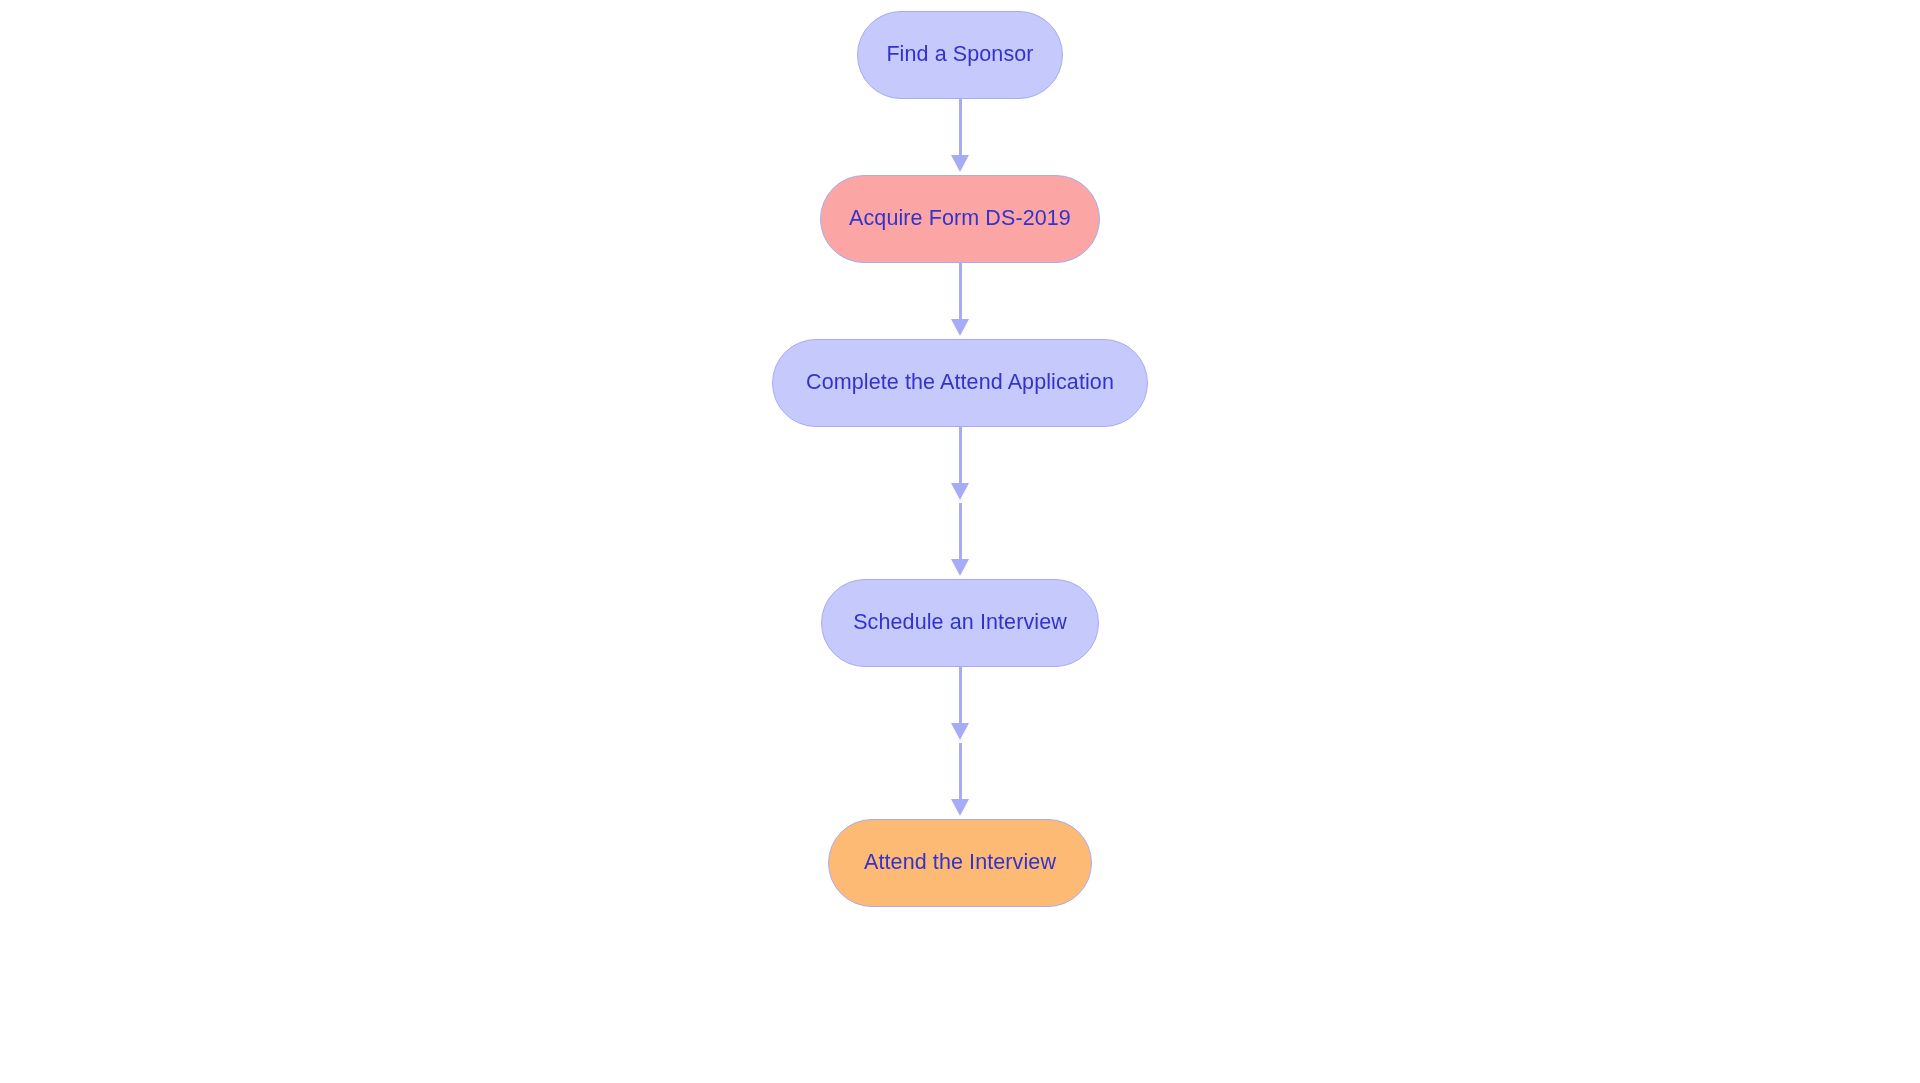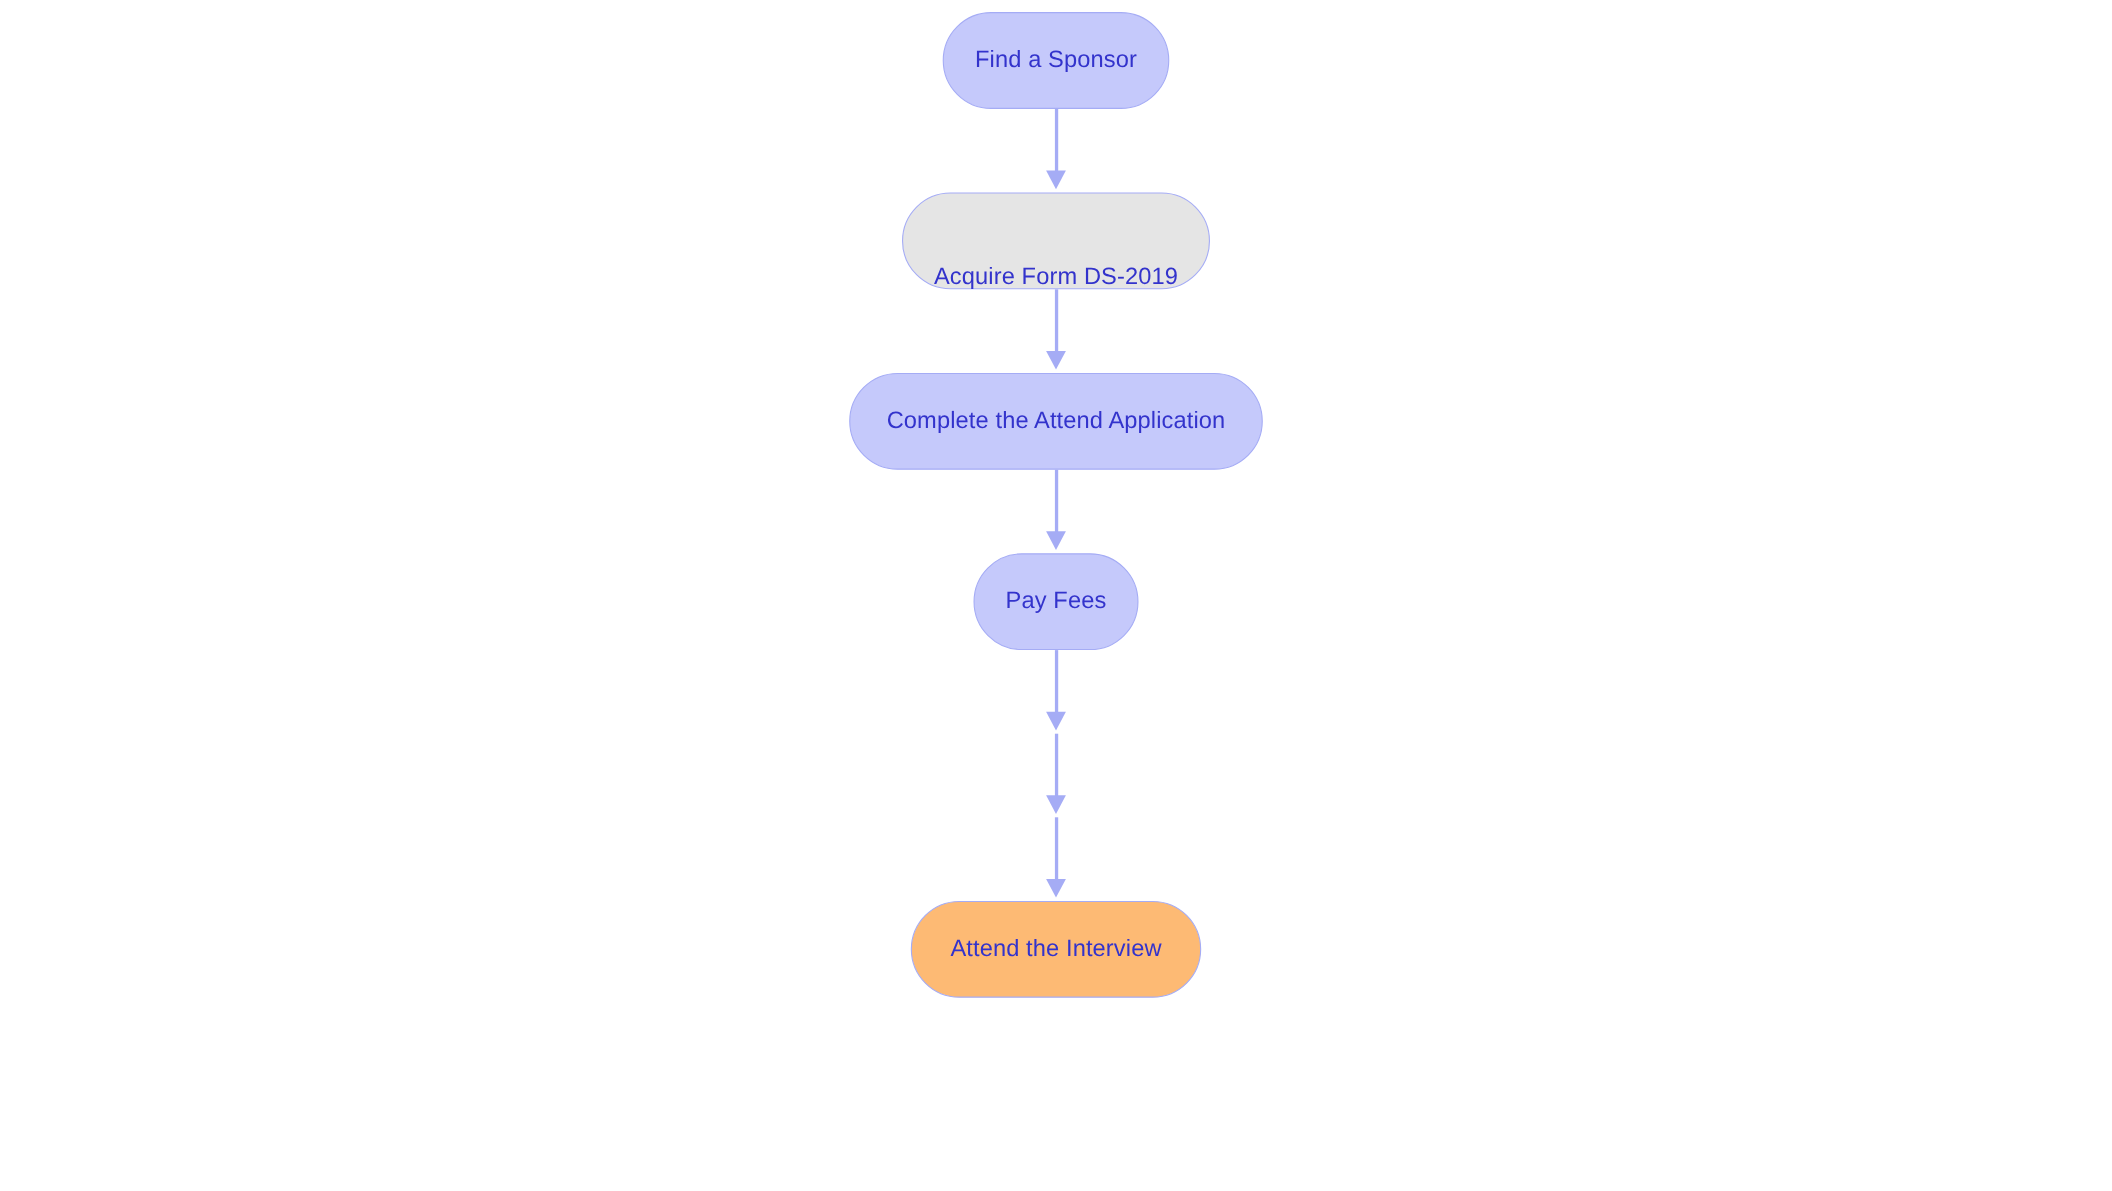--- a/index.html
+++ b/index.html
@@ -88,44 +88,44 @@
   <div class="flow-column">
 
     <div class="node" style="width: 206px; background: rgb(197, 201, 251); border-color: rgb(165, 172, 245);">
       <span class="node-label" style="color: rgb(51, 51, 204);">Find a Sponsor</span>
     </div>
     <div class="connector">
       <div class="connector-line" style="background: rgb(165, 172, 245);"></div>
       <div class="connector-arrow" style="border-top-color: rgb(165, 172, 245);"></div>
     </div>
 
-    <div class="node" style="width: 280px; background: #e5e5e5; border-color: rgb(165, 172, 245); align-items: flex-end;">
+    <div class="node" style="width: 280px; background: #fca5a5; border-color: rgb(165, 172, 245);">
       <span class="node-label" style="color: rgb(51, 51, 204);">Acquire Form DS-2019</span>
     </div>
     <div class="connector">
       <div class="connector-line" style="background: rgb(165, 172, 245);"></div>
       <div class="connector-arrow" style="border-top-color: rgb(165, 172, 245);"></div>
     </div>
 
     <div class="node" style="width: 376px; background: rgb(197, 201, 251); border-color: rgb(165, 172, 245);">
       <span class="node-label" style="color: rgb(51, 51, 204);">Complete the Attend Application</span>
     </div>
     <div class="connector">
       <div class="connector-line" style="background: rgb(165, 172, 245);"></div>
       <div class="connector-arrow" style="border-top-color: rgb(165, 172, 245);"></div>
     </div>
 
-    <div class="node" style="width: 150px; background: rgb(197, 201, 251); border-color: rgb(165, 172, 245);">
-      <span class="node-label" style="color: rgb(51, 51, 204);">Pay Fees</span>
-    </div>
     <div class="connector">
       <div class="connector-line" style="background: rgb(165, 172, 245);"></div>
       <div class="connector-arrow" style="border-top-color: rgb(165, 172, 245);"></div>
     </div>
 
+    <div class="node" style="width: 278px; background: rgb(197, 201, 251); border-color: rgb(165, 172, 245);">
+      <span class="node-label" style="color: rgb(51, 51, 204);">Schedule an Interview</span>
+    </div>
     <div class="connector">
       <div class="connector-line" style="background: rgb(165, 172, 245);"></div>
       <div class="connector-arrow" style="border-top-color: rgb(165, 172, 245);"></div>
     </div>
 
     <div class="connector">
       <div class="connector-line" style="background: rgb(165, 172, 245);"></div>
       <div class="connector-arrow" style="border-top-color: rgb(165, 172, 245);"></div>
     </div>
 

